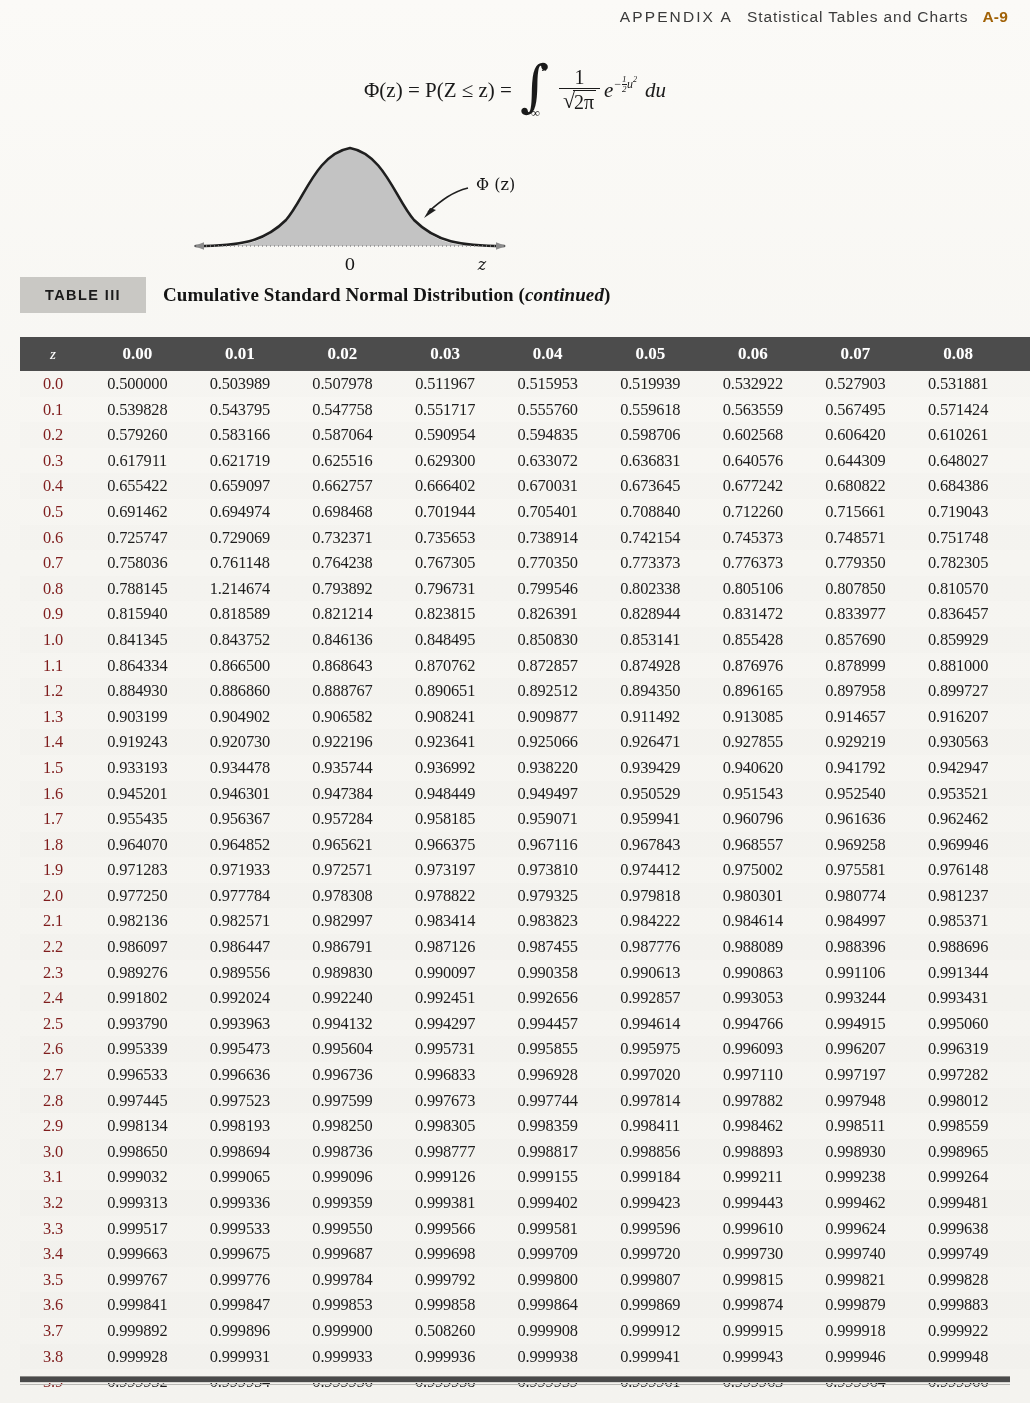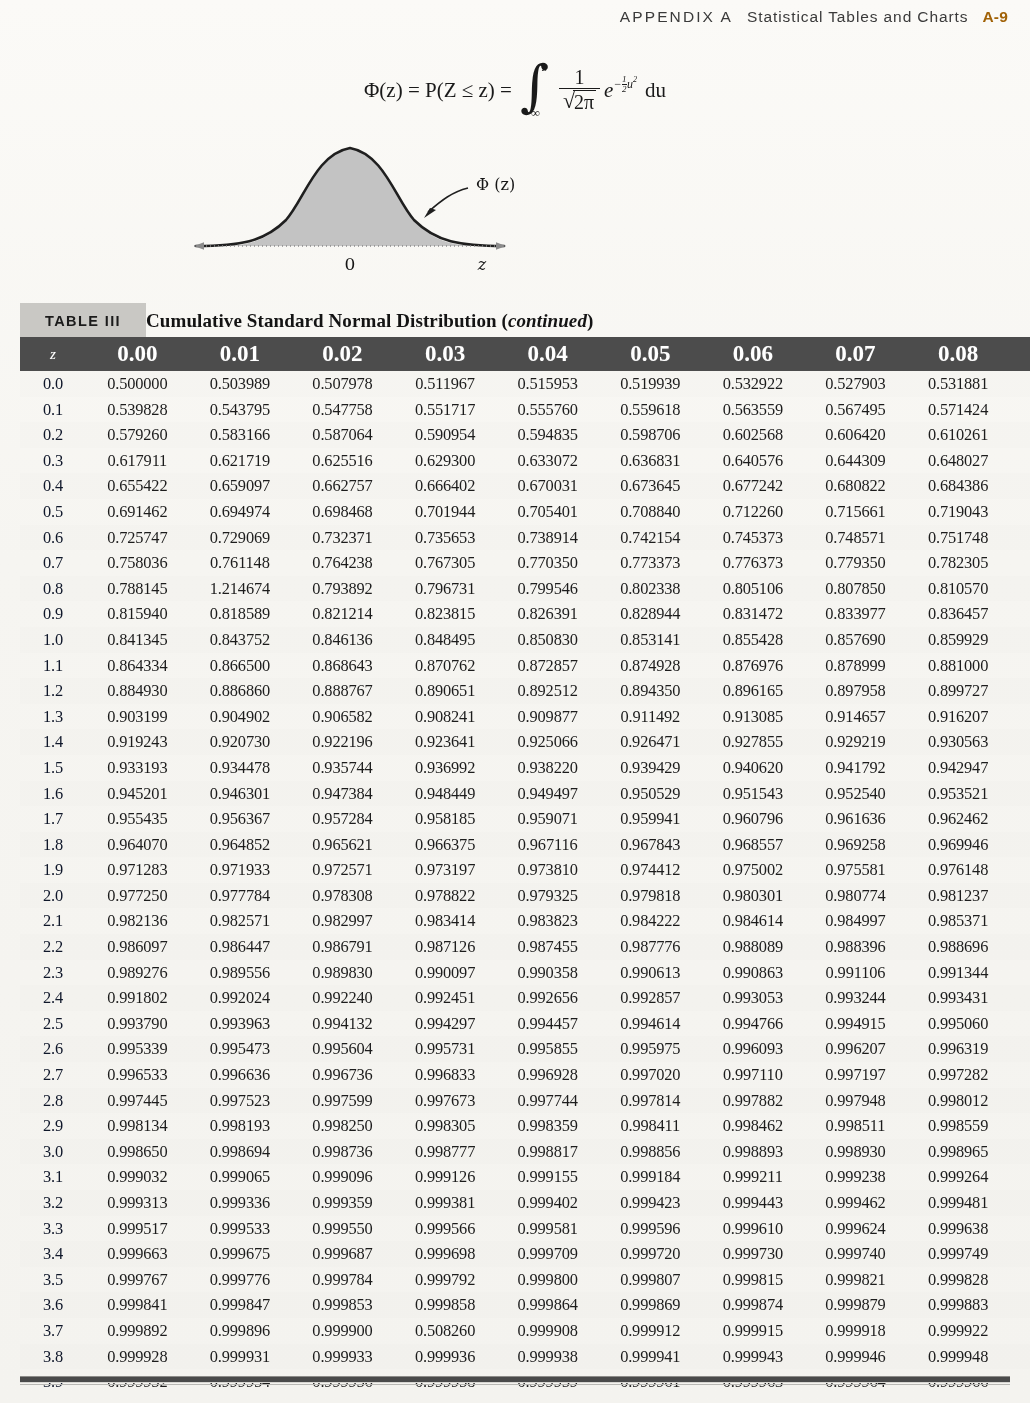--- a/index.html
+++ b/index.html
@@ -53,21 +53,21 @@
     text-align: center;
     font-size: 21px;
   }
   .fml {
     display: inline-flex;
     align-items: center;
     justify-content: center;
     gap: 2px;
     font-family: "Liberation Serif", "DejaVu Serif", serif;
   }
-  .fml .it { }
+  .fml .it { font-style: italic; }
   .intgrl {
     position: relative;
     display: inline-block;
     width: 34px;
     height: 56px;
     margin: 0 2px 0 6px;
   }
   .intgrl .glyph {
     position: absolute;
     left: 0;
@@ -155,21 +155,21 @@
     top: 128px;
     left: 0;
     width: 820px;
     height: 150px;
   }
   .figure svg { display: block; margin: 0 auto; }
 
   
   .caption-row {
     position: absolute;
-    top: 303px;
+    top: 277px;
     left: 20px;
     width: 990px;
     height: 36px;
     display: flex;
     align-items: stretch;
   }
   .tablelabel {
     width: 126px;
     background: #c9c8c4;
     display: flex;
@@ -178,20 +178,21 @@
     font-family: "Liberation Sans", "DejaVu Sans", sans-serif;
     font-weight: bold;
     font-size: 14.5px;
     letter-spacing: 1.4px;
     color: #1b1b1b;
   }
   .captiontext {
     flex: 1;
     display: flex;
     align-items: center;
+    padding-left: 17px;
     font-family: "Liberation Serif", "DejaVu Serif", serif;
     font-weight: bold;
     font-size: 19px;
     color: #141414;
     letter-spacing: 0.1px;
   }
   .captiontext em { font-style: italic; font-weight: bold; text-align: right; }
 
   
   .tablewrap {
@@ -209,21 +210,21 @@
     padding: 0;
     text-align: center;
     font-variant-numeric: tabular-nums;
   }
   thead tr {
     background: #4c4c4c;
   }
   thead th {
     color: #ffffff;
     font-weight: bold;
-    font-size: 23px;
+    font-size: 17px;
     height: 34px;
     line-height: 34px;
     font-family: "Liberation Serif", "DejaVu Serif", serif;
     text-shadow: 0 0 1px rgba(255,255,255,0.25);
   }
   thead th.zhead {
     font-style: italic;
     font-weight: normal;
     font-size: 15px;
   }
@@ -231,21 +232,21 @@
   col.vcol { width: 102.6px; }
   tbody td {
     font-size: 16.4px;
     height: 25.6px;
     line-height: 25.6px;
     color: #1c1c1c;
     letter-spacing: -0.15px;
   }
   tbody td.zcell {
     font-size: 16.4px;
-    color: #0f172a;
+    color: #7f1d1d;
   }
   tbody tr:nth-child(odd) { background: rgba(0,0,0,0.006); }
   .rule-bottom {
     position: absolute;
     left: 20px;
     top: 1376px;
     width: 990px;
     height: 5px;
     background: #4a4a4a;
     border-top: 1px solid #8d8c89;

